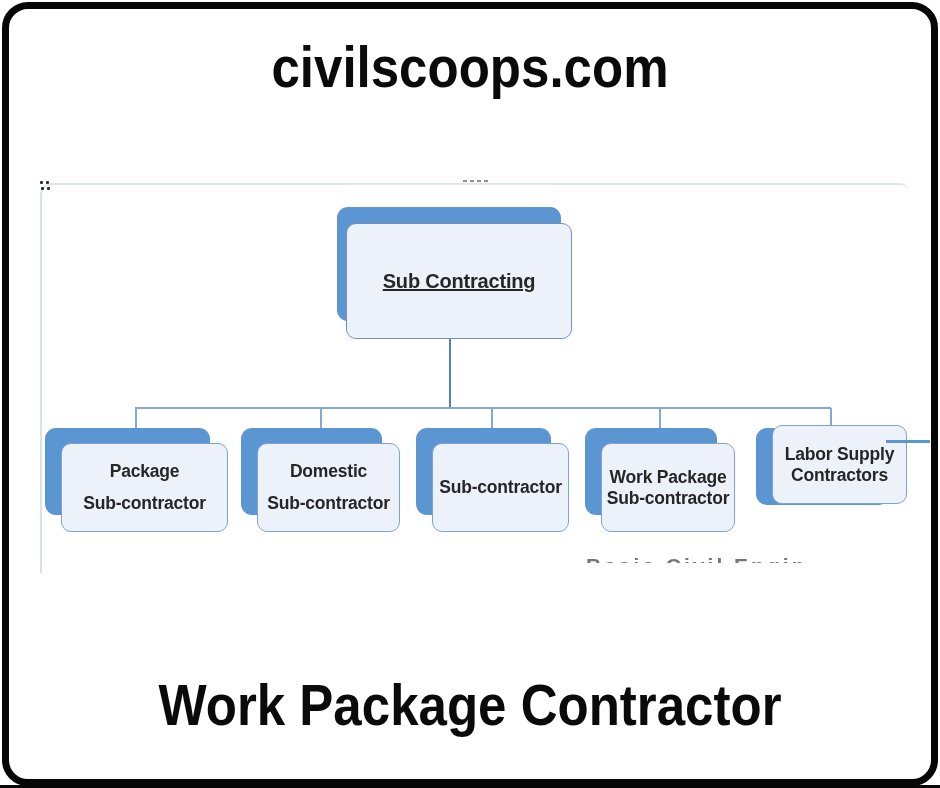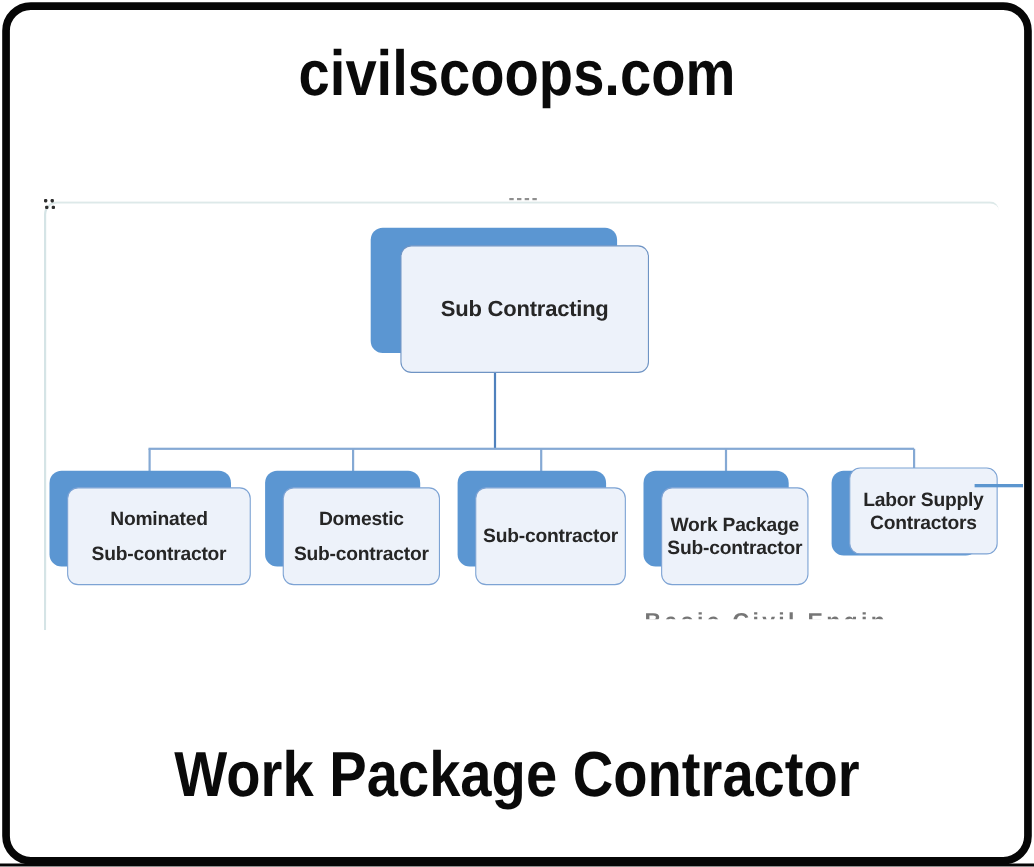--- a/index.html
+++ b/index.html
@@ -65,28 +65,28 @@
 
   <div class="conn-v" style="left:449px;top:337px;height:71px;"></div>
   <div class="conn-h" style="left:135px;top:407px;width:696px;"></div>
   <div class="conn-drop" style="left:135px;top:408px;height:21px;"></div>
   <div class="conn-drop" style="left:320px;top:408px;height:21px;"></div>
   <div class="conn-drop" style="left:491px;top:408px;height:21px;"></div>
   <div class="conn-drop" style="left:659px;top:408px;height:21px;"></div>
   <div class="conn-drop" style="left:830px;top:408px;height:21px;"></div>
 
   <div class="node-shadow" style="left:337px;top:207px;width:224px;height:114px;"></div>
-  <div class="node-face root-face" style="left:364px;top:223px;width:224px;height:114px;">
+  <div class="node-face root-face" style="left:346px;top:223px;width:224px;height:114px;text-decoration:underline;">
     <span>Sub Contracting</span>
   </div>
 
   <div id="children-layer">
       <div class="node-shadow" style="left: 45px; top: 428px; width: 165px; height: 87px;"></div>
       <div class="node-face child-face" style="left: 61px; top: 443px; width: 165px; height: 87px;">
-        <p>Nominated</p>
+        <p>Package</p>
         <p>Sub-contractor</p>
       </div>
       <div class="node-shadow" style="left: 241px; top: 428px; width: 141px; height: 87px;"></div>
       <div class="node-face child-face" style="left: 257px; top: 443px; width: 141px; height: 87px;">
         <p>Domestic</p>
         <p>Sub-contractor</p>
       </div>
       <div class="node-shadow" style="left: 416px; top: 428px; width: 135px; height: 87px;"></div>
       <div class="node-face child-face" style="left: 432px; top: 443px; width: 135px; height: 87px;">
         <p>Sub-contractor</p>

